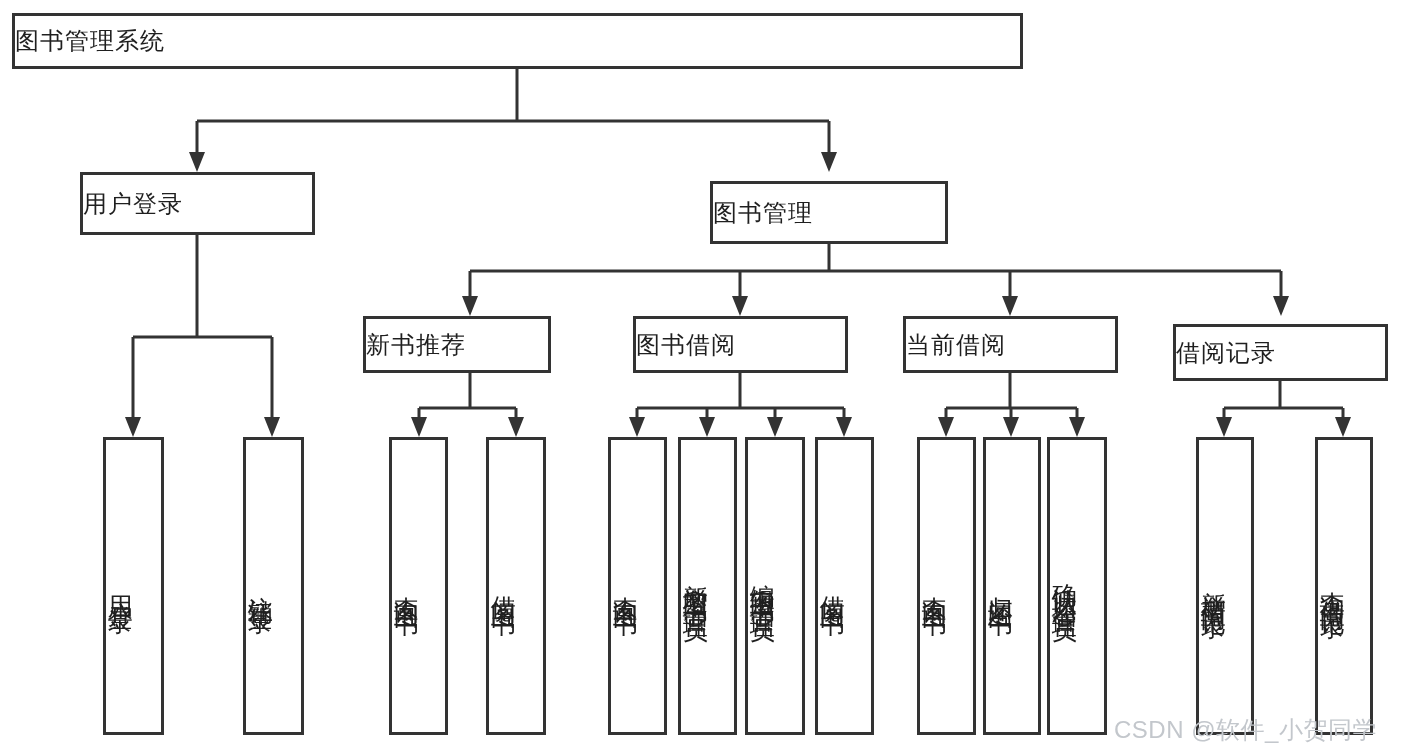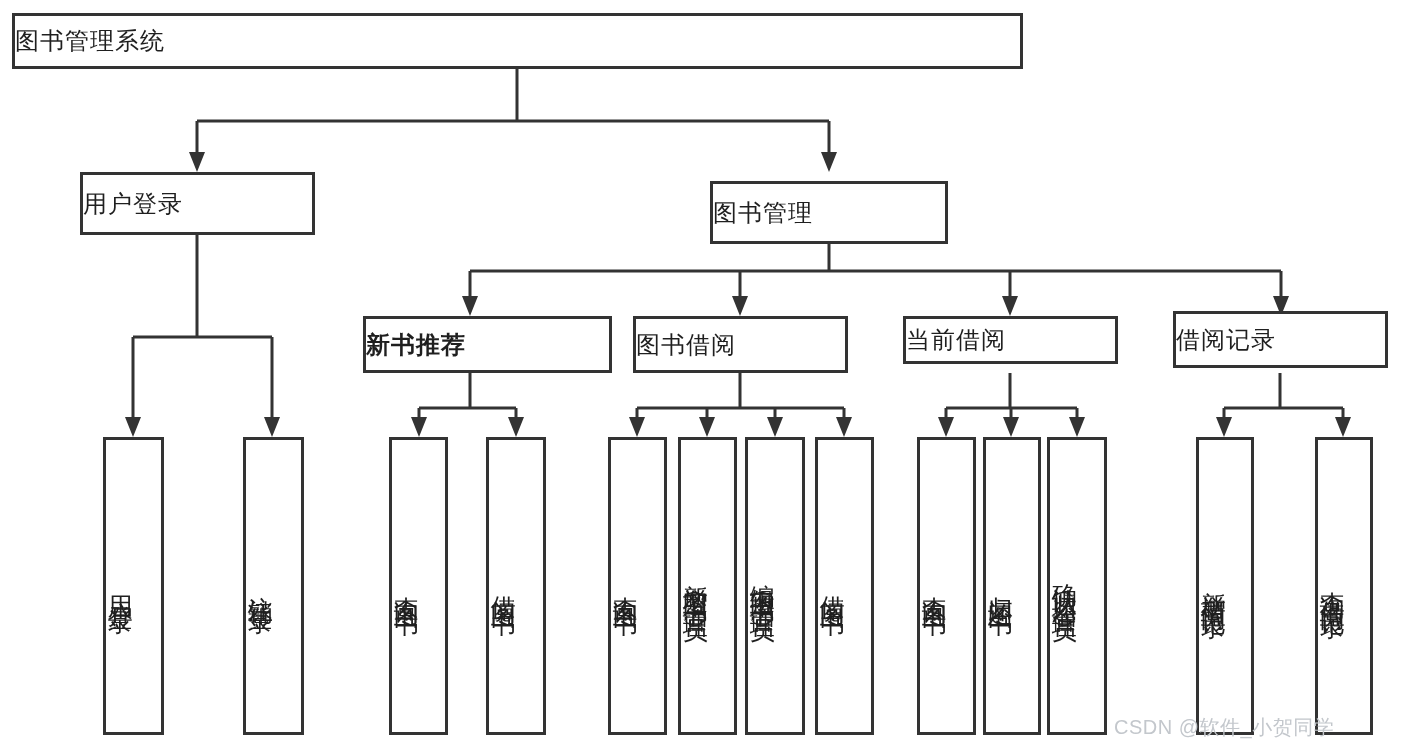--- a/index.html
+++ b/index.html
@@ -23,21 +23,21 @@
     z-index:2;
   }
   .hlabel{font-size:24px;letter-spacing:1px;white-space:nowrap;}
   .vbox .vtext{
     writing-mode:vertical-lr;
     font-size:25px;letter-spacing:5px;line-height:1.15;
     white-space:nowrap;
   }
   .watermark{
     position:absolute;left:1114px;top:714px;z-index:6;
-    font-size:20px;letter-spacing:0.5px;color:var(--watermark);
+    font-size:24px;letter-spacing:0.5px;color:var(--watermark);
     white-space:nowrap;
   }
 </style>
 </head>
 <body>
 
 <div class="stage">
 
   <svg class="connectors" width="1405" height="747" viewBox="0 0 1405 747">
     <path d="M517,69 L517,121 M197,121 L829,121 M197,121 L197,156 M829,121 L829,156
@@ -60,30 +60,30 @@
     <span class="hlabel">图书管理系统</span>
   </div>
 
   <div class="box" style="left:80px;top:172px;width:235px;height:63px;">
     <span class="hlabel">用户登录</span>
   </div>
   <div class="box" style="left:710px;top:172px;width:238px;height:63px;margin-top:9px;">
     <span class="hlabel">图书管理</span>
   </div>
 
-  <div class="box" style="left:363px;top:316px;width:249px;height:57px;font-weight:bold;">
+  <div class="box" style="left:363px;top:316px;width:188px;height:57px;">
     <span class="hlabel">新书推荐</span>
   </div>
   <div class="box" style="left:633px;top:316px;width:215px;height:57px;">
     <span class="hlabel">图书借阅</span>
   </div>
-  <div class="box" style="left:903px;top:316px;width:215px;height:48px;">
+  <div class="box" style="left:903px;top:316px;width:215px;height:57px;">
     <span class="hlabel">当前借阅</span>
   </div>
-  <div class="box" style="left:1173px;top:311px;width:215px;height:57px;">
+  <div class="box" style="left:1173px;top:324px;width:215px;height:57px;">
     <span class="hlabel">借阅记录</span>
   </div>
 
   <div class="box vbox" style="left:103px;top:437px;width:61px;height:298px;">
     <span class="vtext">用户登录</span>
   </div>
   <div class="box vbox" style="left:243px;top:437px;width:61px;height:298px;">
     <span class="vtext">注销登录</span>
   </div>
 

